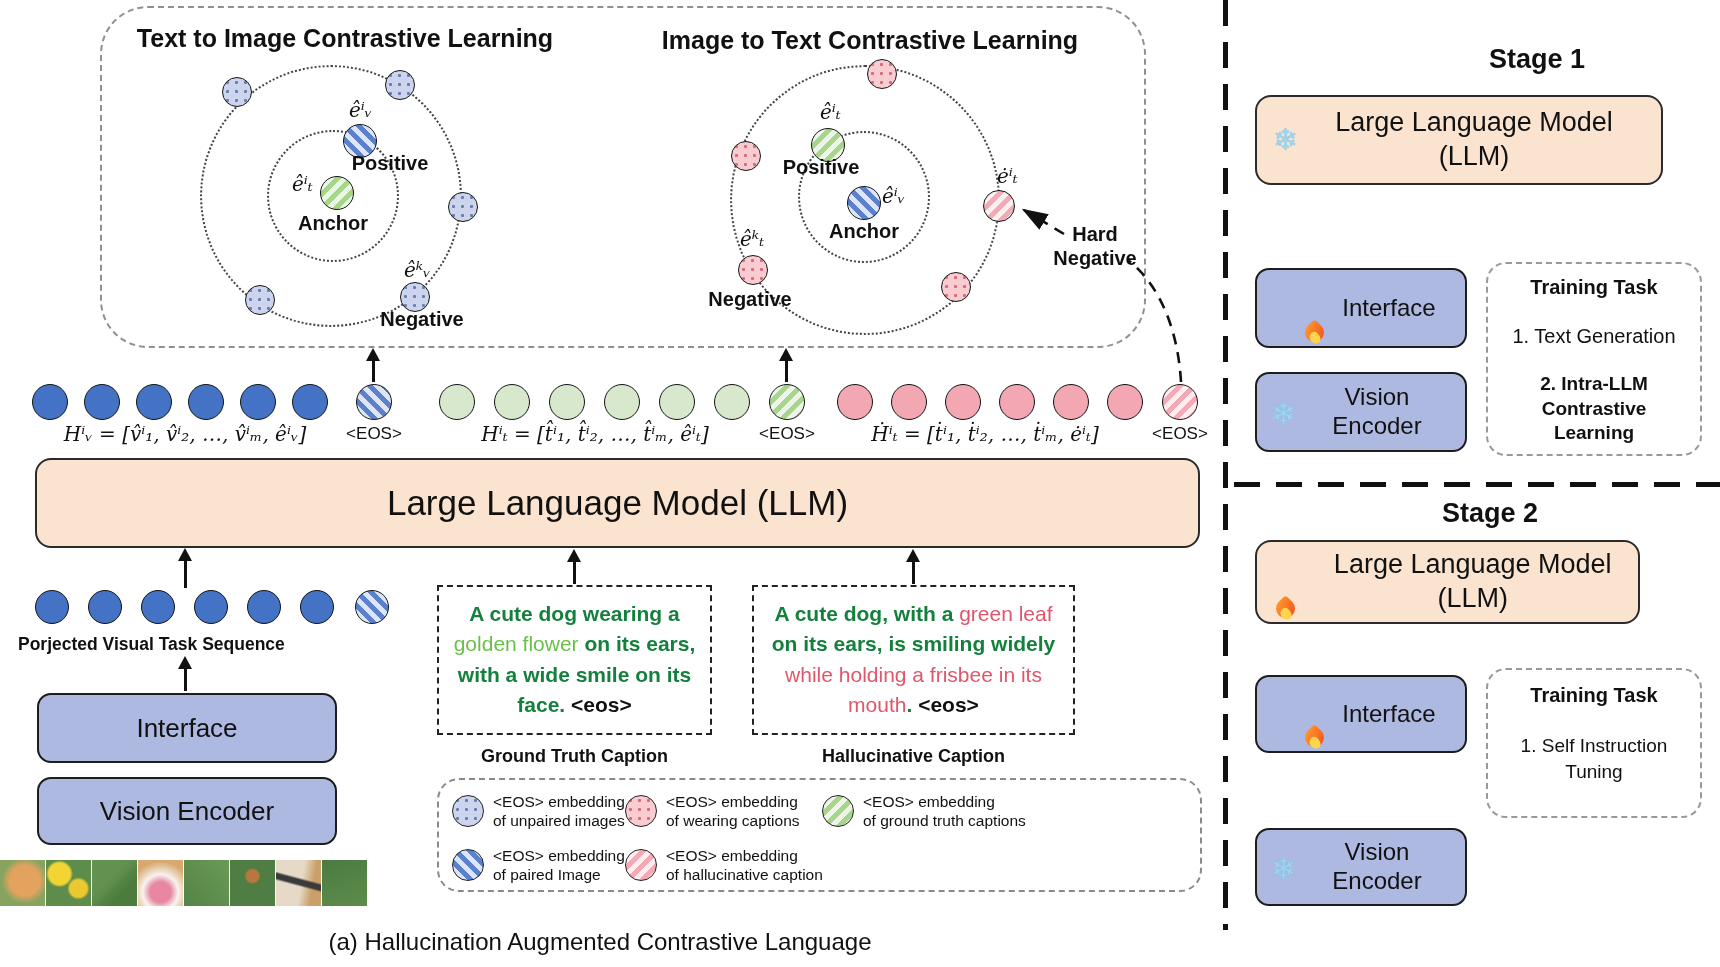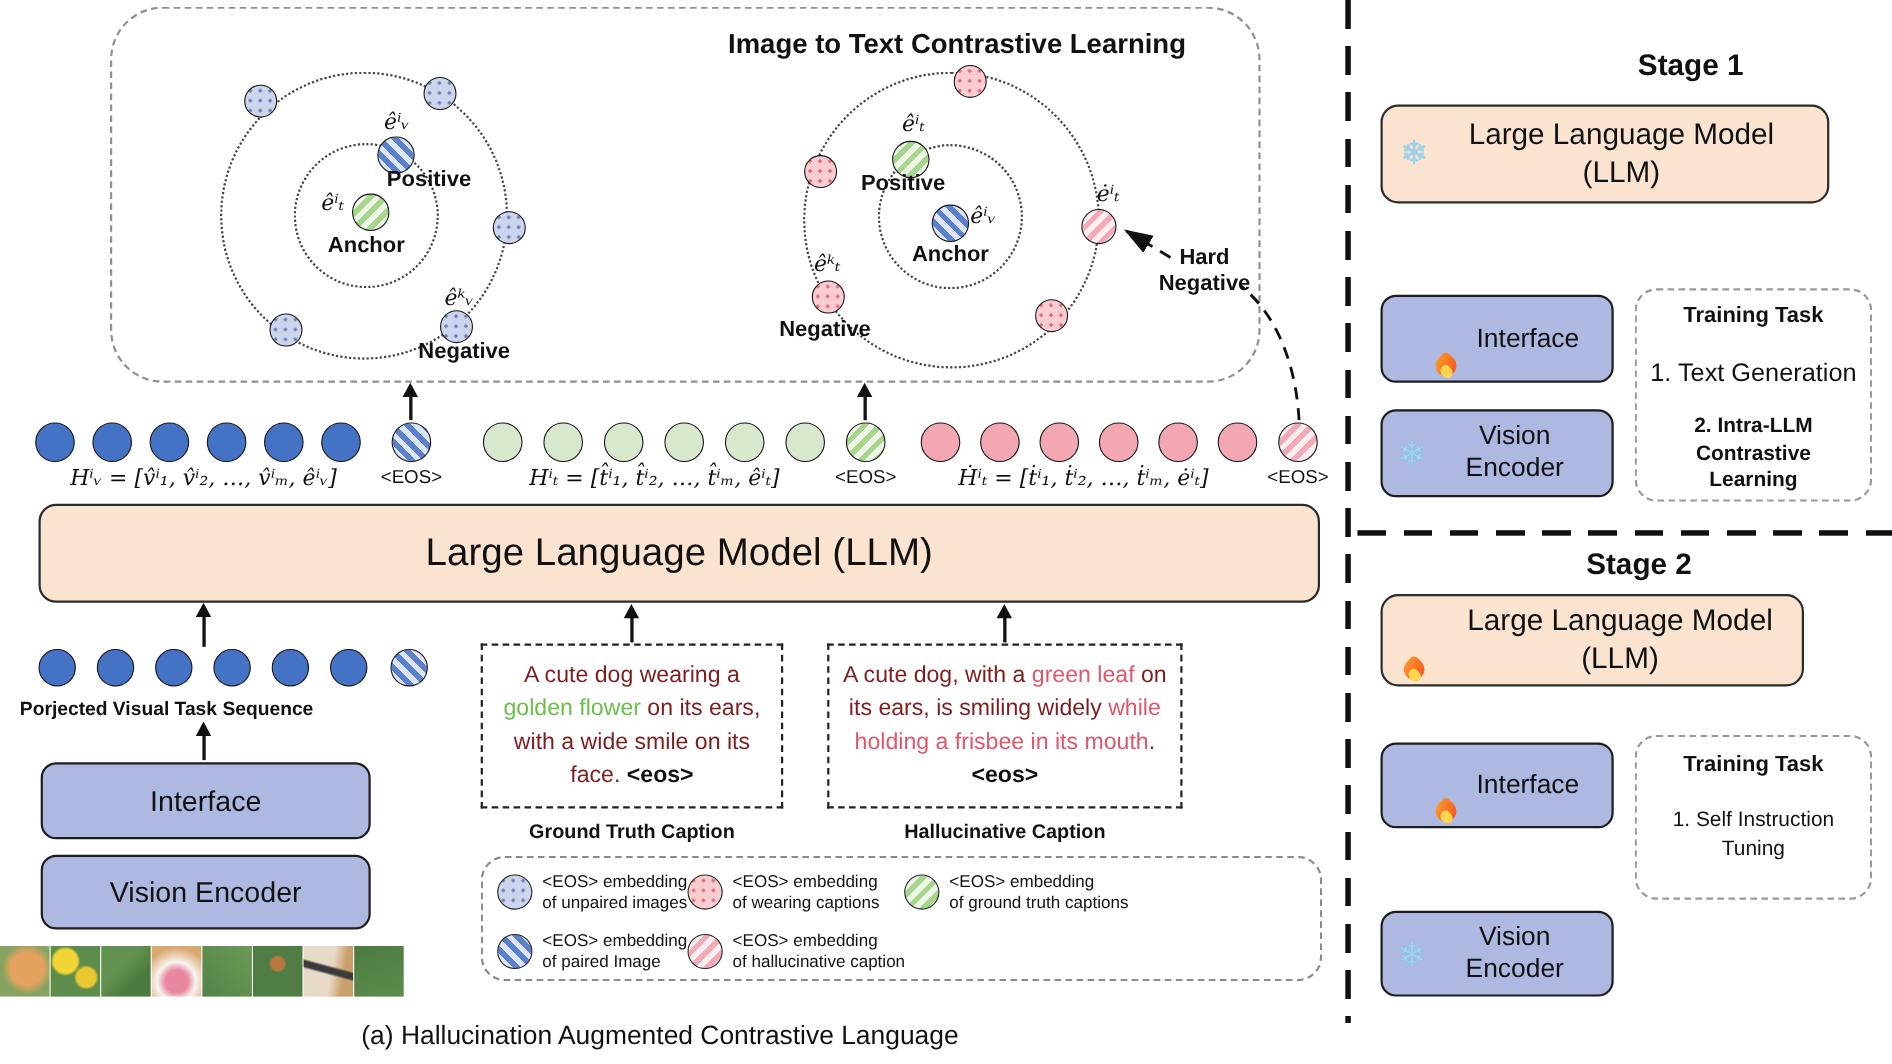--- a/index.html
+++ b/index.html
@@ -28,21 +28,21 @@
           display:flex;align-items:center;justify-content:center;text-align:center;}
   .modbox{background:#aeb9e2;border:2px solid #1d1d1d;border-radius:14px;
           display:flex;align-items:center;justify-content:center;text-align:center;}
   
   .bold{font-weight:bold;}
   .ctr{text-align:center;}
   .math{font-family:"DejaVu Serif", serif;font-style:italic;font-size:20px;}
   .diag-title{font-size:25px;font-weight:bold;}
   .pt-label{font-size:20px;font-weight:bold;}
   .eos{font-size:17px;}
-  .part-normal{color:#7f1d1d;}
+  .part-normal{color:#15803d;font-weight:bold;}
   .part-green{color:#6abf4b;}
   .part-red{color:#e0566a;}
   .part-bold{color:#111;font-weight:bold;}
   
   .arrow-up{position:absolute;width:2.6px;background:#111;}
   .arrow-up::before{content:"";position:absolute;top:-12px;left:-6.2px;
     border-left:7.5px solid transparent;border-right:7.5px solid transparent;
     border-bottom:13px solid #111;}
   
   .vdash{width:5px;background:repeating-linear-gradient(to bottom,#111 0 26px,transparent 26px 42px);}
@@ -72,20 +72,21 @@
   .p7{background:linear-gradient(15deg,transparent 44%,#3a3a3a 48% 56%,transparent 60%),linear-gradient(100deg,#e7d9c8 0 55%,#caa06a 78%);}
   .p8{background:linear-gradient(160deg,#4c7a41,#5d8d4c);}
 </style>
 </head>
 <body>
 
 <div class="canvas">
 
   <div class="abs bigbox" style="left:100px;top:6px;width:1046px;height:342px;"></div>
 
+  <div class="abs diag-title ctr" style="left:110px;top:24px;width:470px;">Text to Image Contrastive Learning</div>
   <div class="abs ring" style="left:200px;top:65px;width:262px;height:262px;"></div>
   <div class="abs ring" style="left:267px;top:130px;width:132px;height:132px;"></div>
 
   <div class="abs tok dot-blue" style="left:222px;top:77px;width:30px;height:30px;"></div>
   <div class="abs tok dot-blue" style="left:385px;top:70px;width:30px;height:30px;"></div>
   <div class="abs tok dot-blue" style="left:448px;top:192px;width:30px;height:30px;"></div>
   <div class="abs tok dot-blue" style="left:245px;top:285px;width:30px;height:30px;"></div>
   <div class="abs tok dot-blue" style="left:400px;top:282px;width:30px;height:30px;"></div>
 
   <div class="abs tok str-green" style="left:320px;top:176px;width:34px;height:34px;"></div>
@@ -266,21 +267,21 @@
     <span style="padding-left:34px;">Interface</span>
   </div>
 
   <div class="abs modbox" style="left:1255px;top:372px;width:212px;height:80px;font-size:24px;line-height:1.2;">
     <span class="abs snow" style="left:14px;top:25px;">❄</span>
     <span style="padding-left:40px;padding-right:8px;">Vision Encoder</span>
   </div>
 
   <div class="abs taskbox" style="left:1486px;top:262px;width:216px;height:194px;">
     <div class="bold ctr" style="font-size:20px;margin-top:12px;">Training Task</div>
-    <div class="ctr" style="font-size:23px;margin-top:26px;">1. Text Generation</div>
+    <div class="ctr" style="font-size:20px;margin-top:26px;">1. Text Generation</div>
     <div class="ctr bold" style="font-size:19px;margin:24px 22px 0;line-height:1.3;">2. Intra-LLM Contrastive Learning</div>
   </div>
 
   <div class="abs bold ctr" style="left:1365px;top:498px;width:250px;font-size:27px;">Stage 2</div>
 
   <div class="abs llmbox" style="left:1255px;top:540px;width:385px;height:84px;font-size:27px;line-height:1.25;">
     <span class="abs flame" style="left:18px;top:28px;"></span>
     <span style="padding:0 16px 0 48px;">Large Language Model (LLM)</span>
   </div>
 

